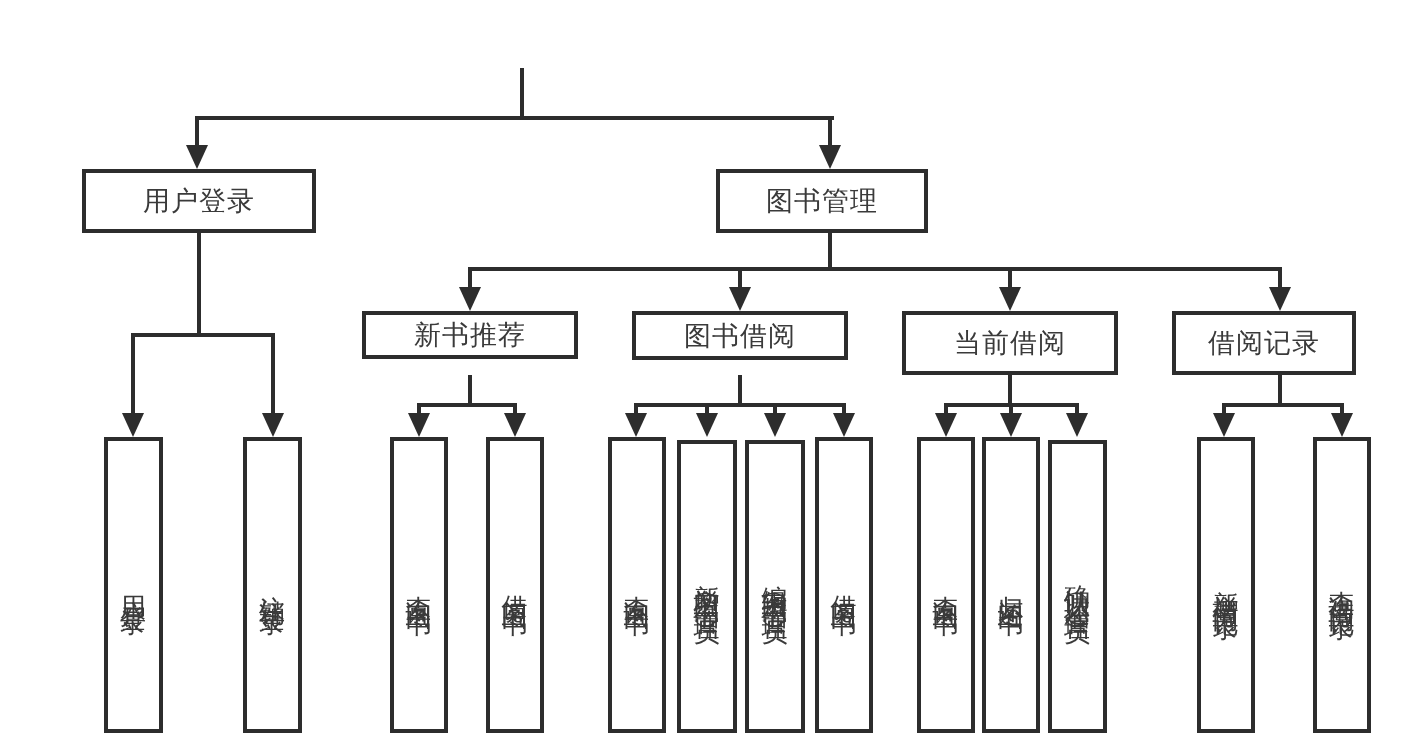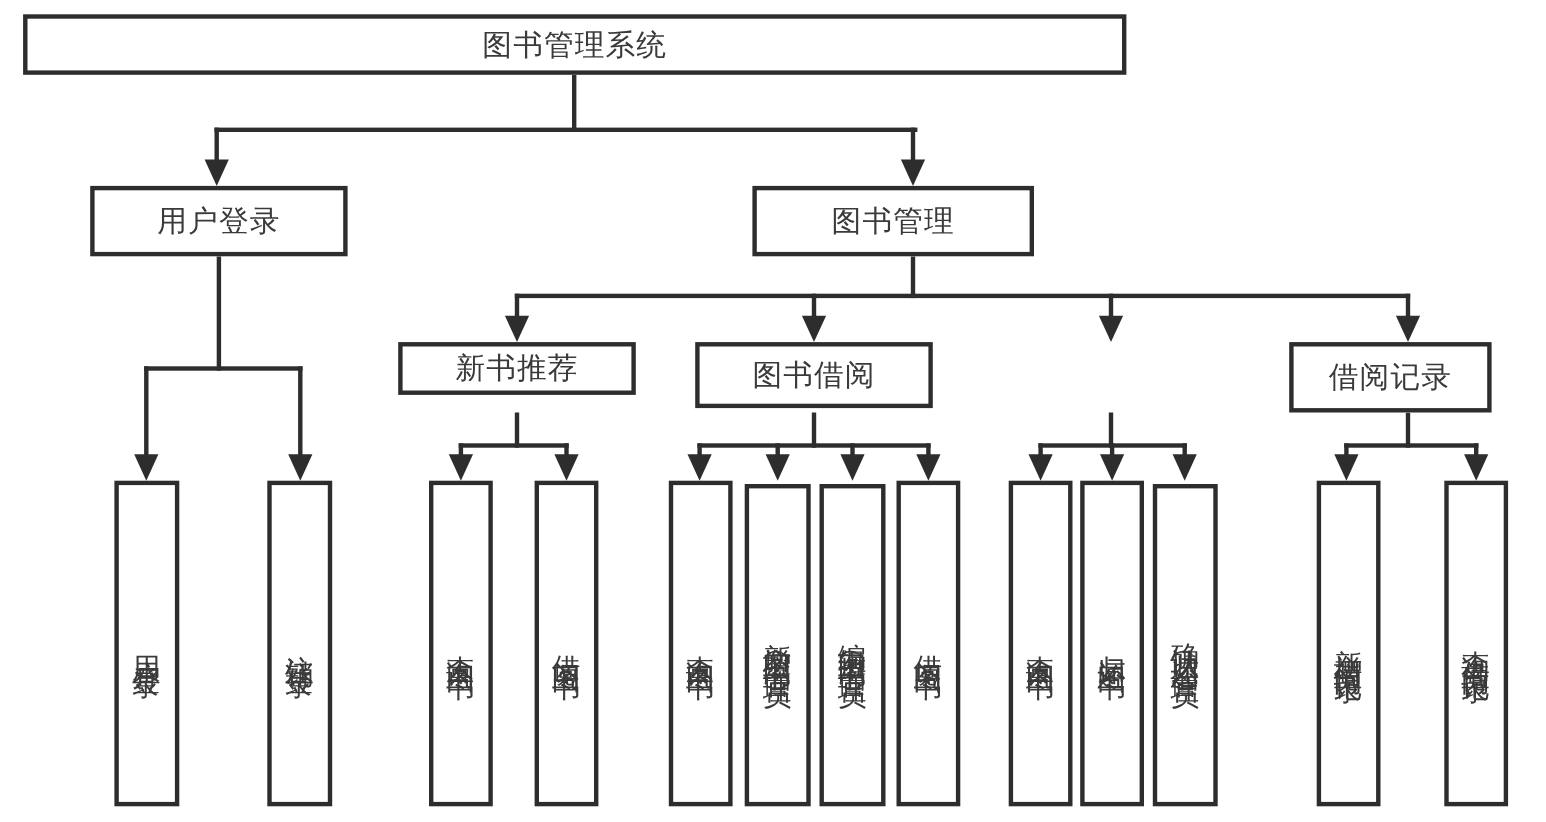--- a/index.html
+++ b/index.html
@@ -62,40 +62,40 @@
     white-space: nowrap;
     z-index: 5;
     opacity: 0.95;
   }
 </style>
 </head>
 <body>
 
 <div class="canvas">
 
-  <div class="box h" style="left:21px; top:13px; width:1003px; height:55px">
-    <span>图书管理系统</span>
-  </div>
 
   <div class="box h" style="left:82px; top:169px; width:234px; height:64px">
     <span>用户登录</span>
   </div>
 
-  <div class="box h" style="left:684px; top:169px; width:256px; height:64px">
+  <div class="box h" style="left:716px; top:169px; width:212px; height:64px">
     <span>图书管理</span>
   </div>
 
   <div class="box h" style="left:362px; top:311px; width:216px; height:48px">
     <span>新书推荐</span>
   </div>
 
-  <div class="box h" style="left:632px; top:311px; width:216px; height:60px">
+  <div class="box h" style="left:632px; top:311px; width:216px; height:49px">
     <span>图书借阅</span>
   </div>
 
+  <div class="box h" style="left:902px; top:311px; width:216px; height:64px">
+    <span>当前借阅</span>
+  </div>
 
   <div class="box h" style="left:1172px; top:311px; width:184px; height:64px">
     <span>借阅记录</span>
   </div>
 
   <div class="box v" style="left:104px; top:437px; width:59px; height:296px">
     <span>用户登录</span>
   </div>
   <div class="box v" style="left:243px; top:437px; width:59px; height:296px">
     <span>注销登录</span>

